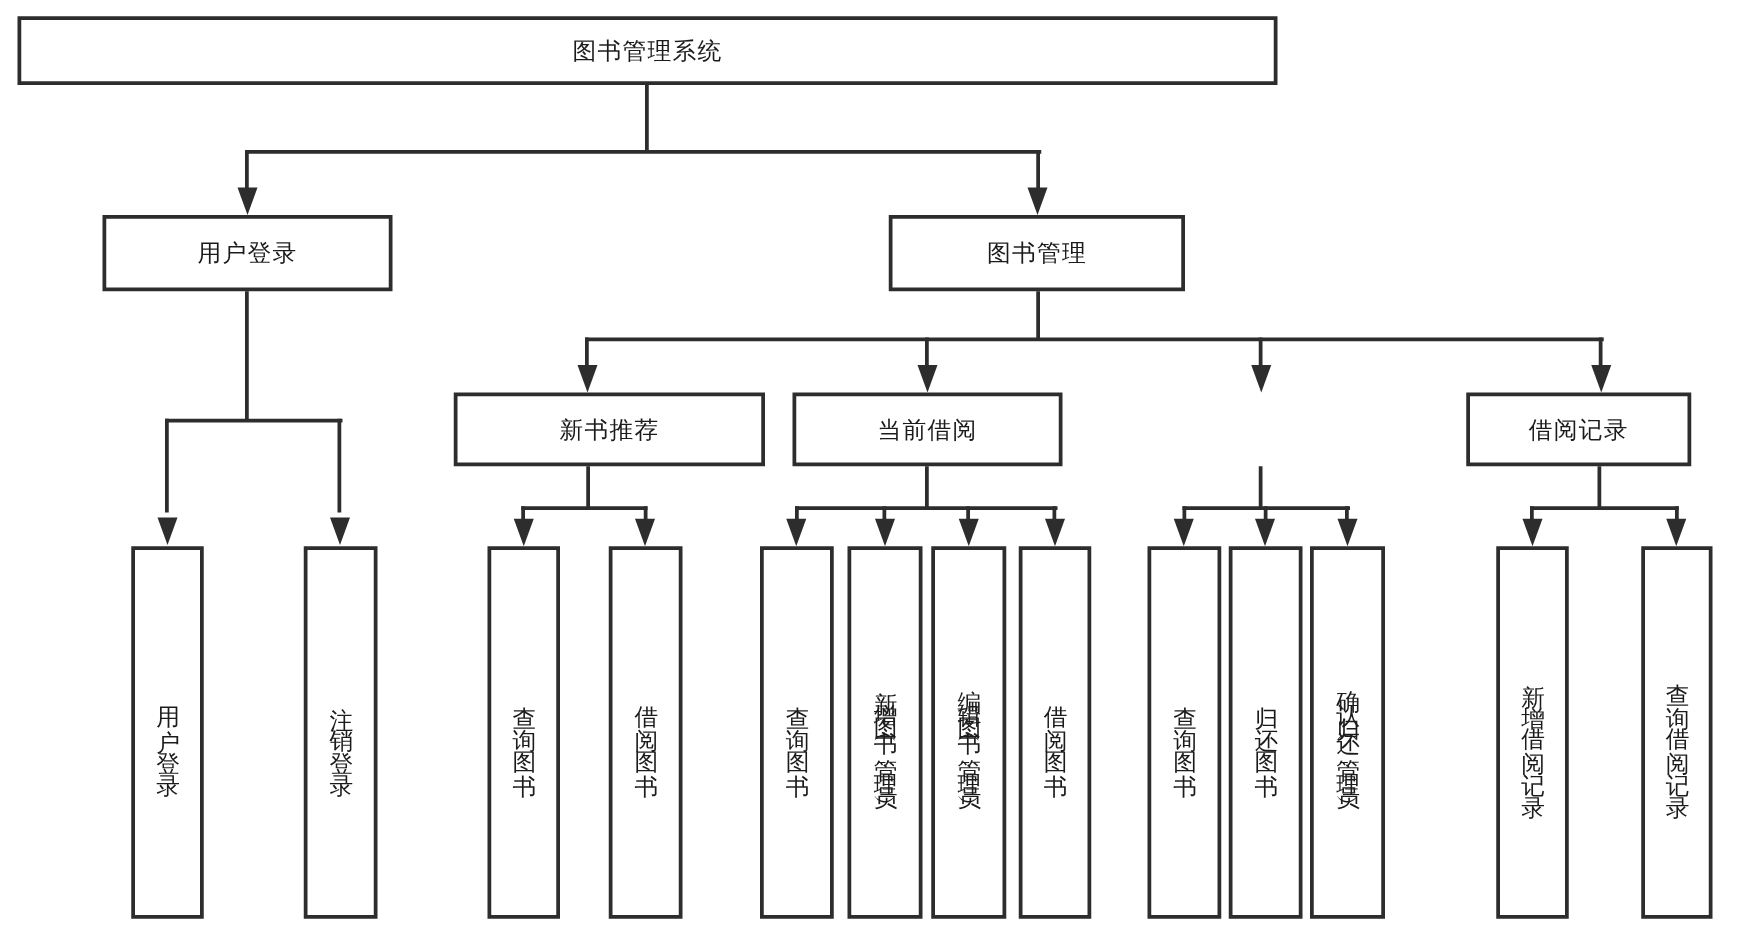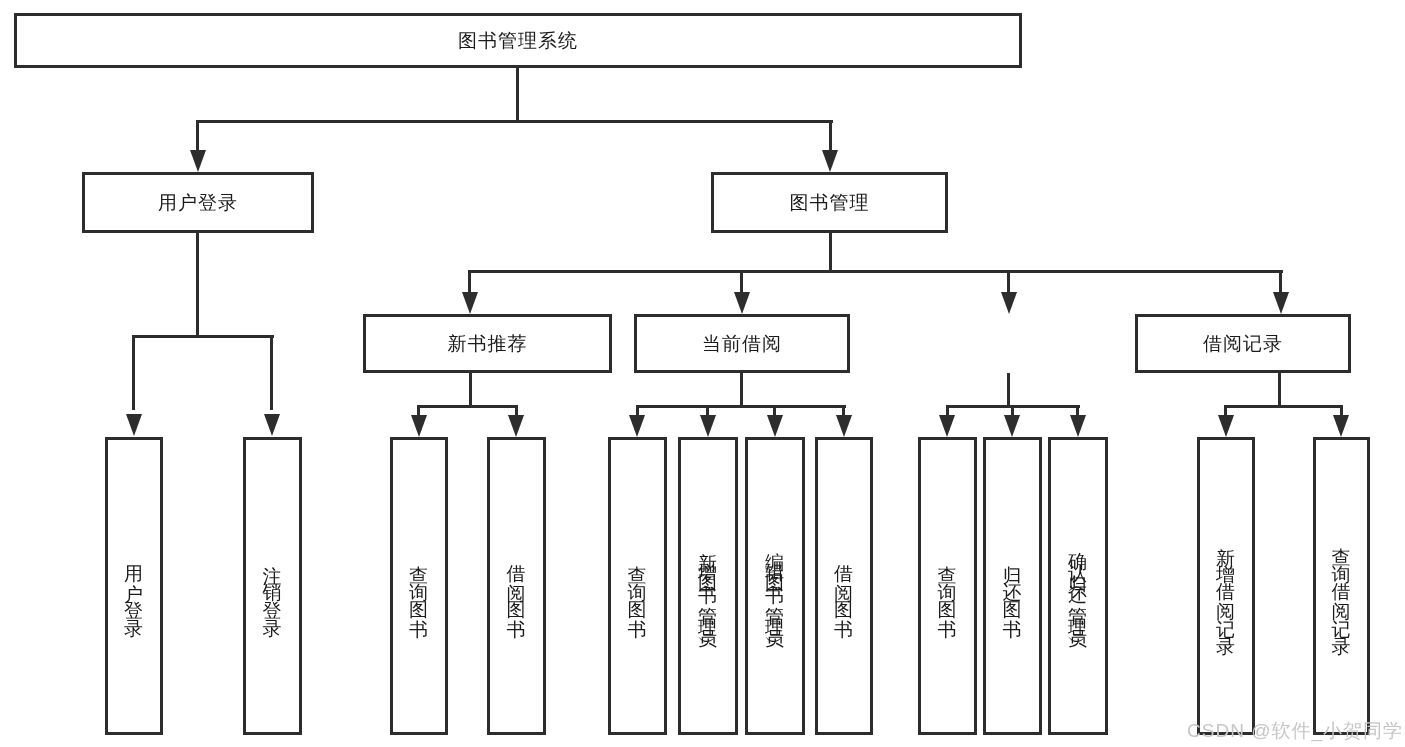--- a/index.html
+++ b/index.html
@@ -62,21 +62,21 @@
   <div class="arr" style="left:462px; top:292px"></div>
   <div class="vl" style="left:740px; top:270px; height:26px"></div>
   <div class="arr" style="left:734px; top:292px"></div>
   <div class="vl" style="left:1007px; top:270px; height:26px"></div>
   <div class="arr" style="left:1001px; top:292px"></div>
   <div class="vl" style="left:1279px; top:270px; height:26px"></div>
   <div class="arr" style="left:1273px; top:292px"></div>
 
   <div class="box hlabel" style="left:363px; top:314px; width:249px; height:59px">新书推荐</div>
   <div class="box hlabel" style="left:634px; top:314px; width:216px; height:59px">当前借阅</div>
-  <div class="box hlabel" style="left:1135px; top:314px; width:216px; height:59px">借阅记录</div>
+  <div class="box hlabel" style="left:1173px; top:314px; width:180px; height:59px">借阅记录</div>
 
   <div class="vl" style="left:469px; top:373px; height:34px"></div>
   <div class="hl" style="left:417px; top:405px; width:101px"></div>
   <div class="vl" style="left:417px; top:405px; height:12px"></div>
   <div class="arr" style="left:411px; top:415px"></div>
   <div class="vl" style="left:515px; top:405px; height:12px"></div>
   <div class="arr" style="left:508px; top:415px"></div>
 
   <div class="vl" style="left:740px; top:373px; height:34px"></div>
   <div class="hl" style="left:636px; top:405px; width:210px"></div>
@@ -142,15 +142,14 @@
     <span class="vtext sp-sm">确认归还（管理员）</span>
   </div>
 
   <div class="box" style="left:1197px; top:437px; width:58px; height:298px">
     <span class="vtext sp-lg">新增借阅记录</span>
   </div>
   <div class="box" style="left:1313px; top:437px; width:57px; height:298px">
     <span class="vtext sp-lg">查询借阅记录</span>
   </div>
 
-  <div class="watermark">CSDN @软件_小贺同学</div>
 
 </div>
 
 </body></html>

